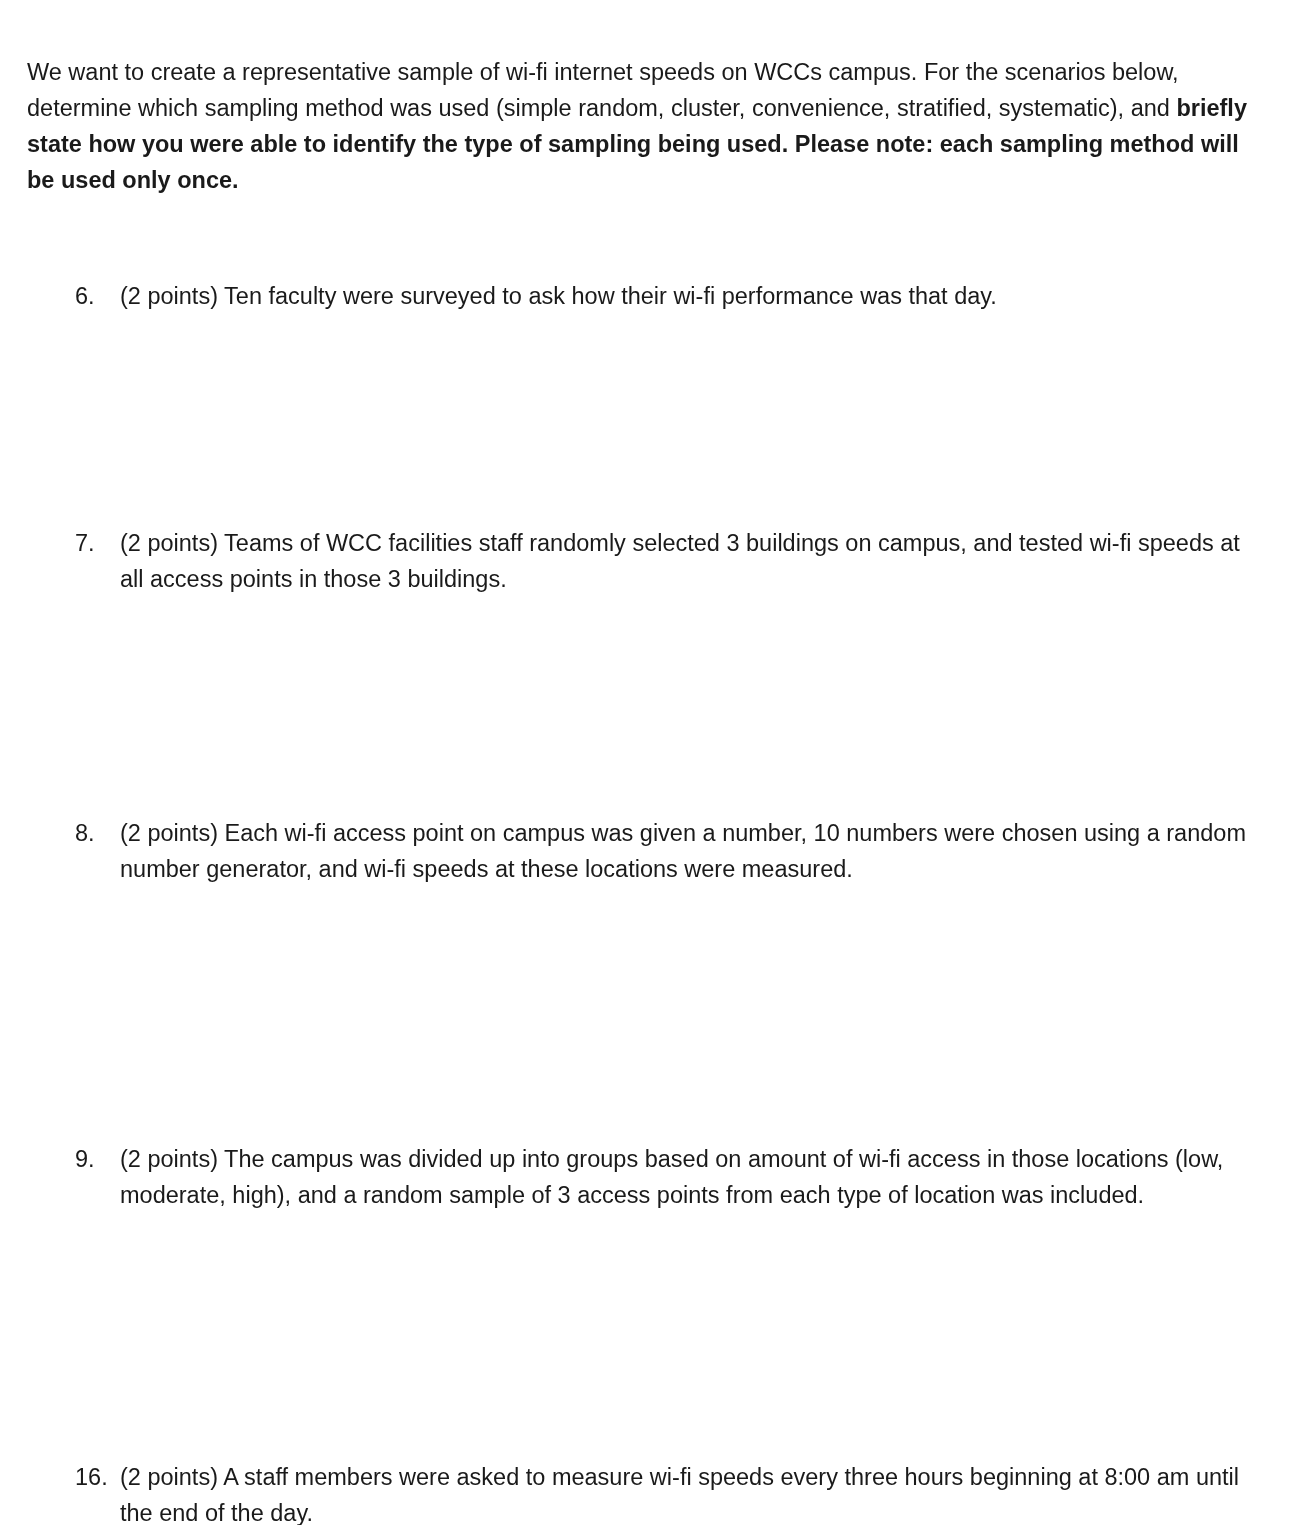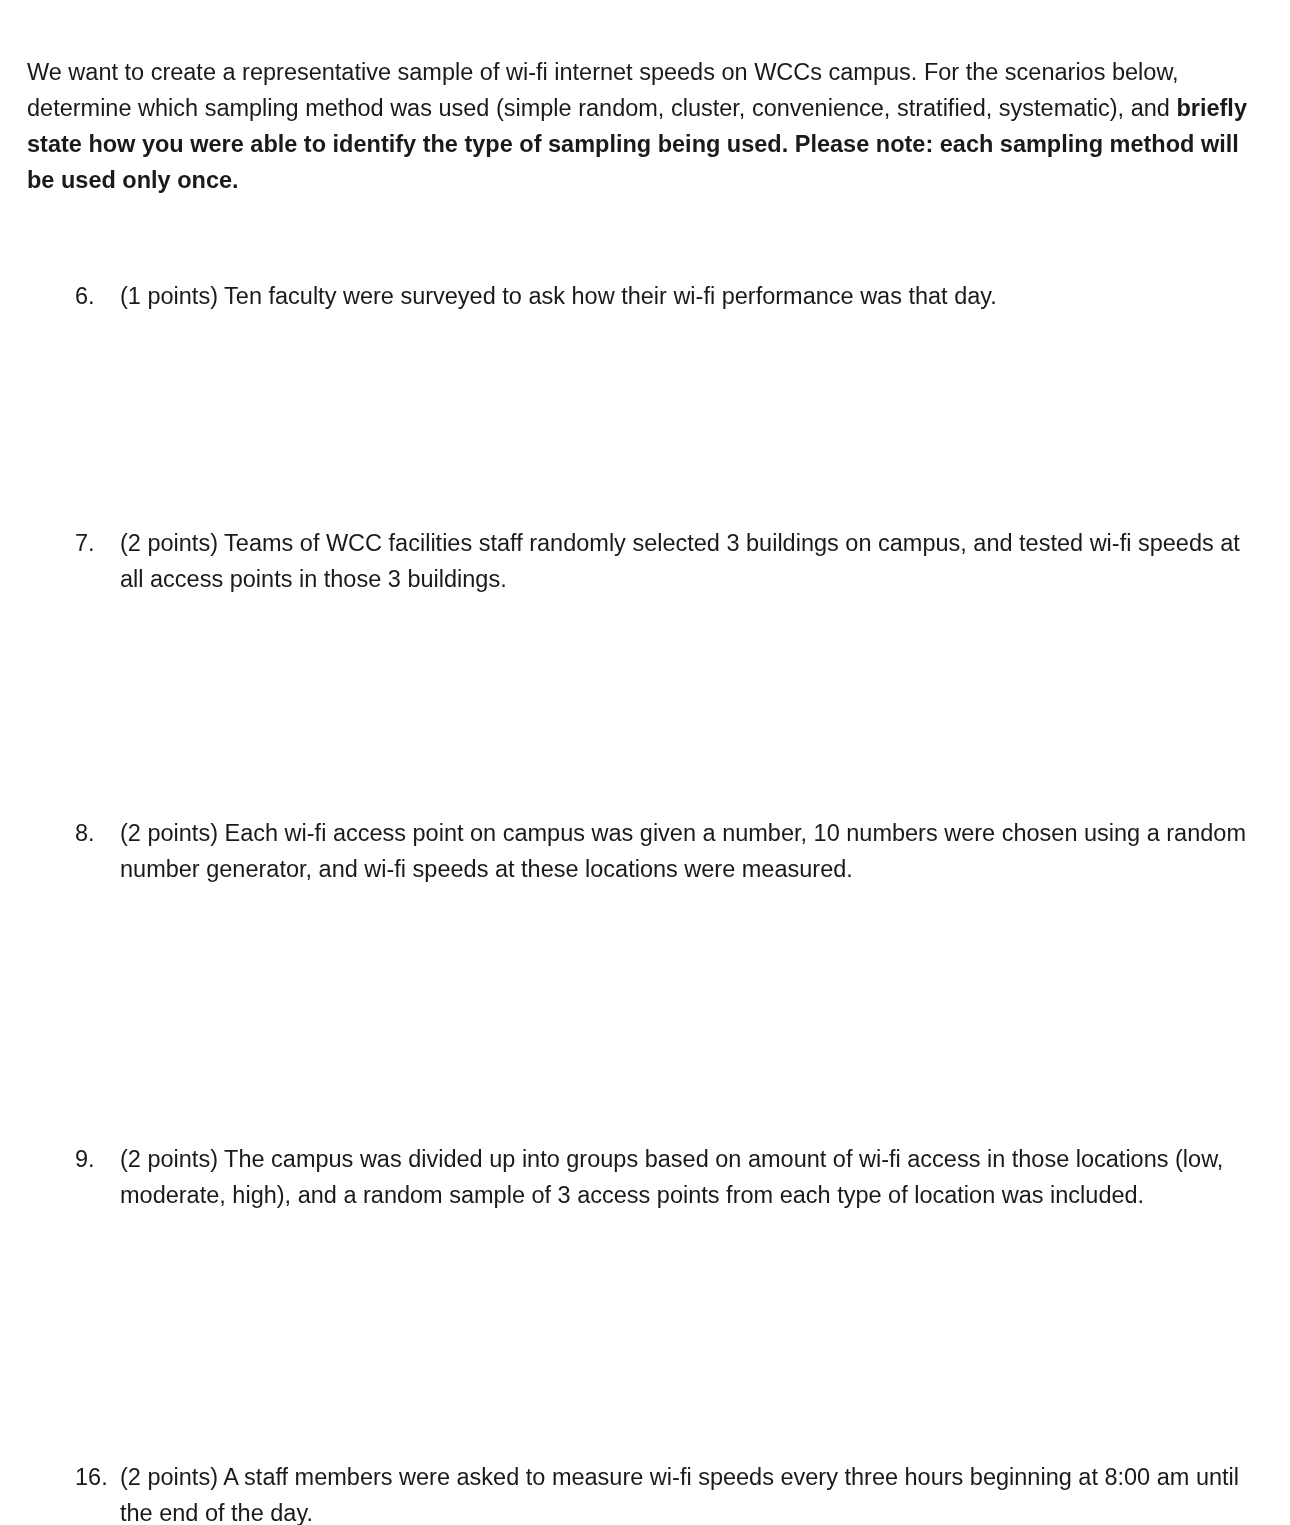--- a/index.html
+++ b/index.html
@@ -55,21 +55,21 @@
 <body>
 
 <div class="page">
 
   <p class="intro"><span>We want to create a representative sample of wi-fi internet speeds on WCCs campus. For the scenarios below, determine which sampling method was used (simple random, cluster, convenience, stratified, systematic), and </span><span class="bold">briefly state how you were able to identify the type of sampling being used. Please note: each sampling method will be used only once.</span></p>
 
   <div class="questions">
 
     <div class="question" id="q6">
       <span class="q-num">6.</span>
-      <span class="q-text">(1 points) Ten faculty were surveyed to ask how their wi-fi performance was that day.</span>
+      <span class="q-text">(2 points) Ten faculty were surveyed to ask how their wi-fi performance was that day.</span>
     </div>
 
     <div class="question" id="q7">
       <span class="q-num">7.</span>
       <span class="q-text">(2 points) Teams of WCC facilities staff randomly selected 3 buildings on campus, and tested wi-fi speeds at all access points in those 3 buildings.</span>
     </div>
 
     <div class="question" id="q8">
       <span class="q-num">8.</span>
       <span class="q-text">(2 points) Each wi-fi access point on campus was given a number, 10 numbers were chosen using a random number generator, and wi-fi speeds at these locations were measured.</span>

